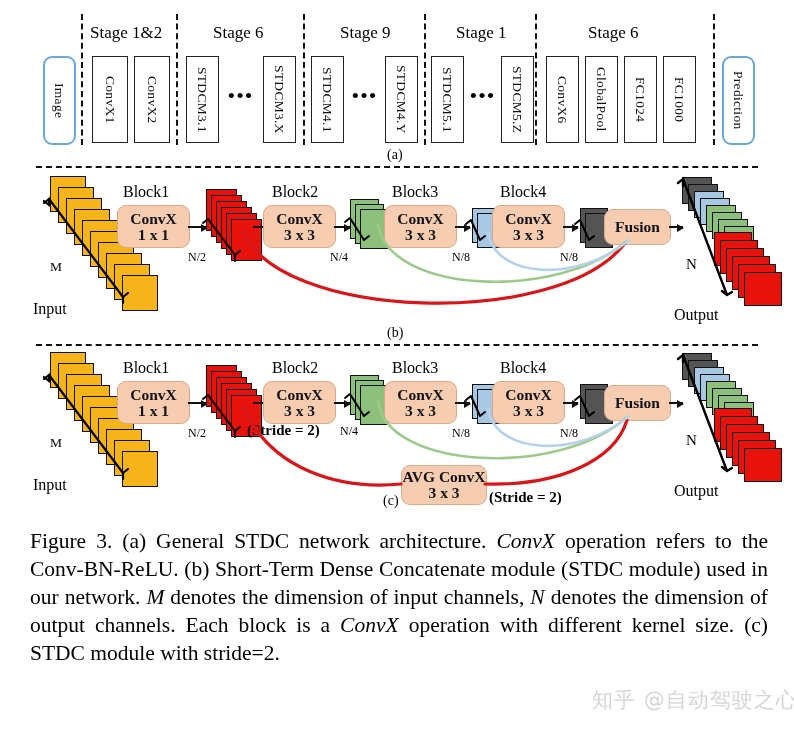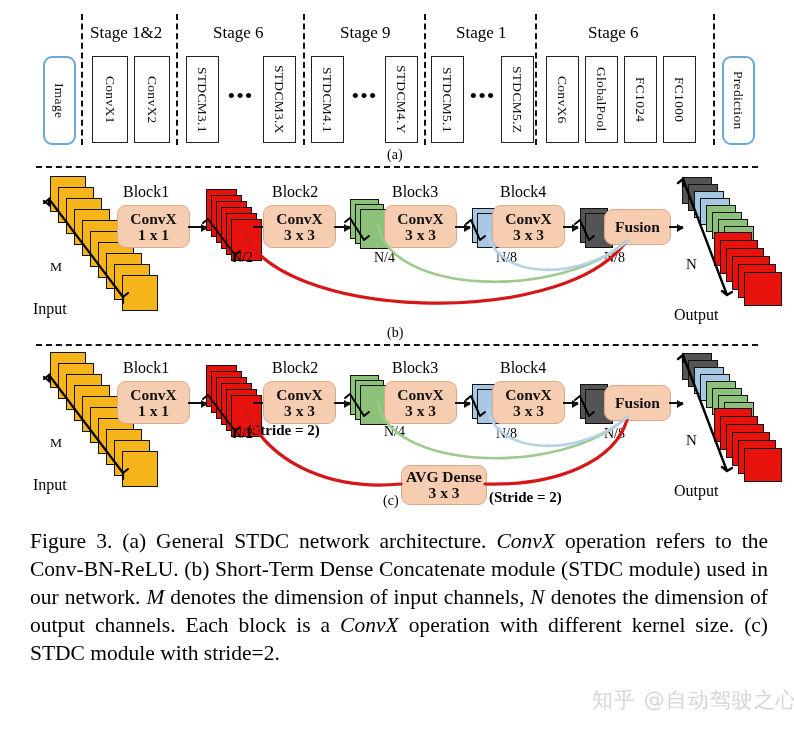--- a/index.html
+++ b/index.html
@@ -6,21 +6,21 @@
   body{width:794px;height:739px;font-family:"Liberation Serif",serif;color:#111;overflow:hidden;position:relative;}
 
   #fig{position:absolute;left:0;top:0;width:794px;height:739px;}
 
   
   .txt{position:absolute;white-space:nowrap;font-family:Liberation Serif, serif;color:#000;}
   .stage-label{font-size:17px;}
   .panel-id{font-size:14px;}
   .vlabel{font-size:13.5px;}
   .blocklabel{font-size:16px;}
-  .small-n{font-size:14px;margin-left:44px;}
+  .small-n{font-size:12px;}
   .bigbold{font-family:"Liberation Serif",serif;font-weight:bold;font-size:15px;}
 
   
   .abox{
     position:absolute;border:1.5px solid #222;background:#fff;
     display:flex;align-items:center;justify-content:center;
   }
   .abox span{
     writing-mode:vertical-rl;
     font-size:13.5px;
@@ -331,21 +331,21 @@
   </div>
   <div class="txt small-n" style="left:560px;top:426px;">N/8</div>
 
   <div class="plainline" style="left:611px;top:402px;width:9px;"></div>
   <div class="convbox single" style="left:604px;top:385px;width:65px;height:34px;">
     <div class="l1">Fusion</div>
   </div>
   <div class="arrow" style="left:669px;top:402px;width:14px;"></div>
 
   <div class="convbox" style="left:401px;top:465px;width:84px;height:38px;">
-    <div class="l1">AVG Dense</div>
+    <div class="l1">AVG ConvX</div>
     <div class="l2">3 x 3</div>
   </div>
   <div class="txt bigbold" style="left:489px;top:489px;">(Stride = 2)</div>
 
   <div>
     <div class="card" style="left:682px;top:353px;width:28px;height:25px;background:#545454;"></div>
     <div class="card" style="left:688px;top:360px;width:28px;height:25px;background:#545454;"></div>
     <div class="card" style="left:694px;top:367px;width:28px;height:25px;background:#a8c7e3;"></div>
     <div class="card" style="left:700px;top:374px;width:28px;height:25px;background:#a8c7e3;"></div>
     <div class="card" style="left:706px;top:381px;width:28px;height:25px;background:#8dc07a;"></div>

